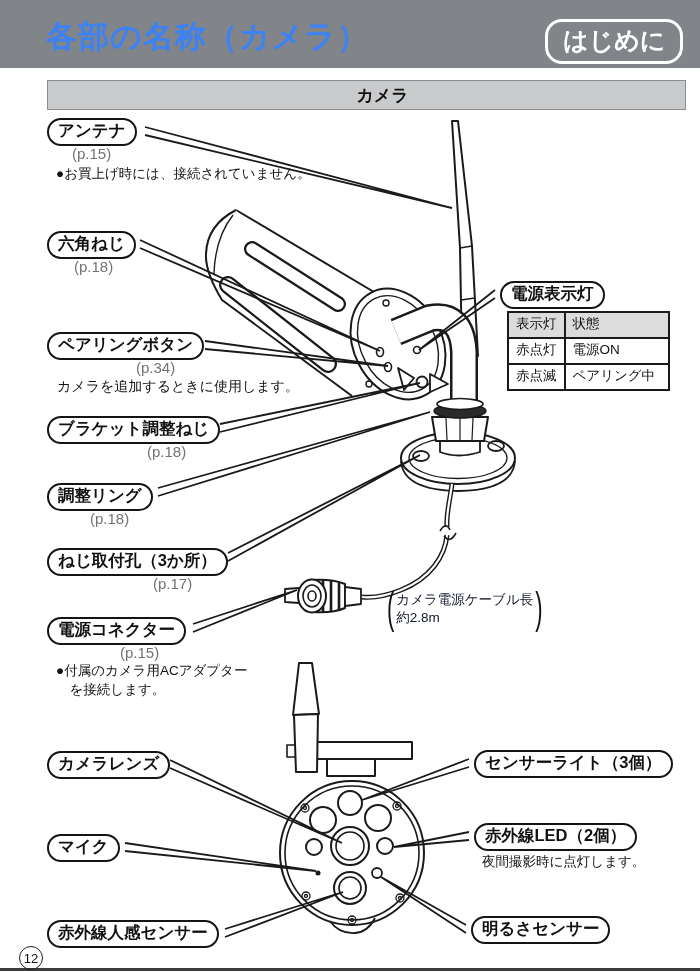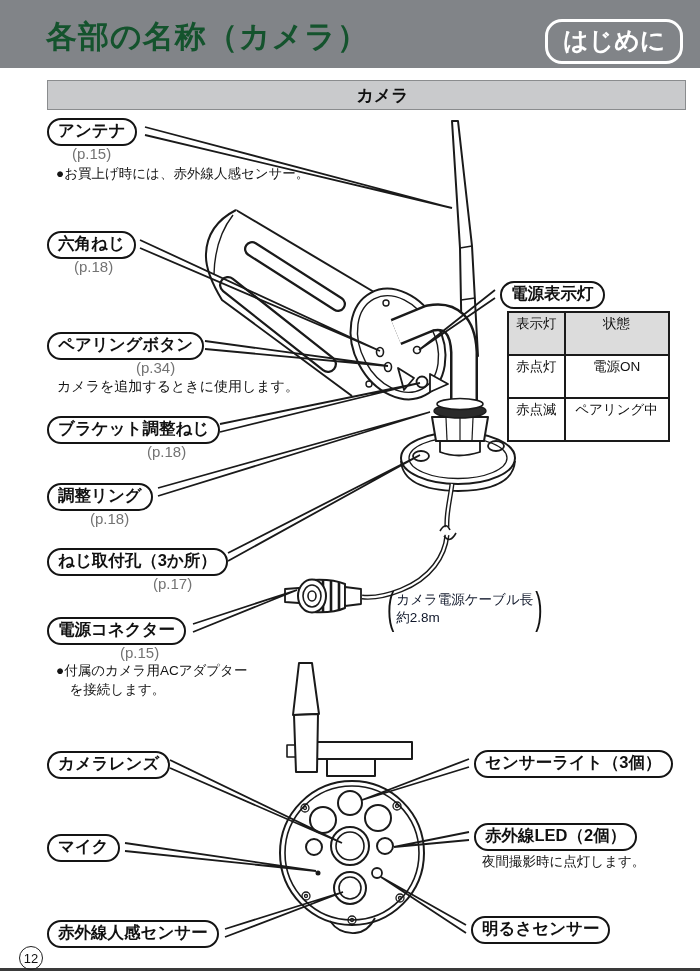--- a/index.html
+++ b/index.html
@@ -4,36 +4,36 @@
 <style>
   html,body{margin:0;padding:0;}
   body{
     width:700px;height:972px;position:relative;background:#fff;
     font-family:"Liberation Sans","DejaVu Sans",sans-serif;color:#111;
     overflow:hidden;
   }
   .abs{position:absolute;}
   
   .hdr{left:0;top:0;width:700px;height:68px;background:#818488;}
-  .hdr-title{left:46px;top:16px;color:#14532d;font-size:31px;font-weight:700;letter-spacing:1px;white-space:nowrap;}
+  .hdr-title{left:46px;top:16px;color:#3b82f6;font-size:31px;font-weight:700;letter-spacing:1px;white-space:nowrap;}
   .hdr-badge{left:545px;top:19px;border:3px solid #fff;border-radius:17px;color:#fff;
     font-size:25px;font-weight:700;padding:2px 15px 4px;white-space:nowrap;}
   
   .secbar{left:47px;top:80px;width:605px;height:28px;background:#c9cacc;border:1px solid #8a8c8e;
     display:flex;align-items:center;justify-content:center;font-size:17px;font-weight:700;padding-left:32px;}
   
   .pill{background:#fff;border:2.5px solid #141414;border-radius:16px;
     padding:1px 9px 3px;font-size:16.5px;font-weight:700;white-space:nowrap;line-height:1.2;z-index:3;text-align:center;}
   .pref{font-size:15px;color:#737373;white-space:nowrap;z-index:3;text-align:center;}
   .note{font-size:13.5px;color:#141414;line-height:1.38;white-space:nowrap;z-index:3;}
   .note div{white-space:pre;}
   .cap14{font-size:14px;color:#141414;white-space:nowrap;z-index:3;}
   
   table.ptable{border-collapse:collapse;background:#fff;z-index:3;position:absolute;}
-  .ptable td{border:2px solid #1a1a1a;font-size:13.5px;text-align:center;padding:2px 7px 21px;white-space:nowrap;}
+  .ptable td{border:2px solid #1a1a1a;font-size:13.5px;text-align:left;padding:2px 7px 4px;white-space:nowrap;}
   .ptable tr.hd td{background:#dcdcdc;}
   
   .cablenote{display:flex;align-items:center;z-index:3;}
   .cablenote .paren{font-size:22px;font-weight:400;transform:scaleY(2.05);line-height:1;color:#141414;}
   .cablenote .ctxt{font-size:13.5px;line-height:1.35;padding:0 2px;color:#0f172a;}
   
   .pgnum{left:19px;top:946px;width:22px;height:22px;border:1.5px solid #222;border-radius:50%;
     display:flex;align-items:center;justify-content:center;font-size:13px;z-index:3;}
   .footline{left:0;top:968px;width:700px;height:3px;background:#3a3a3a;}
   svg{position:absolute;left:0;top:0;z-index:1;}
@@ -187,21 +187,21 @@
 
 <div class="abs hdr"></div>
 <div class="abs hdr-title">各部の名称（カメラ）</div>
 <div class="abs hdr-badge">はじめに</div>
 
 <div class="abs secbar">カメラ</div>
 
 <div class="abs pill" style="left:47px;top:118px">アンテナ</div>
 <div class="abs pref" style="left:72px;top:145px">(p.15)</div>
 <div class="abs note" style="left:56px;top:165px">
-  <div>●お買上げ時には、赤外線人感センサー。</div>
+  <div>●お買上げ時には、接続されていません。</div>
 </div>
 
 <div class="abs pill" style="left:47px;top:231px">六角ねじ</div>
 <div class="abs pref" style="left:74px;top:258px">(p.18)</div>
 
 <div class="abs pill" style="left:47px;top:332px">ペアリングボタン</div>
 <div class="abs pref" style="left:136px;top:359px">(p.34)</div>
 <div class="abs cap14" style="left:57px;top:378px">カメラを追加するときに使用します。</div>
 
 <div class="abs pill" style="left:47px;top:416px">ブラケット調整ねじ</div>

